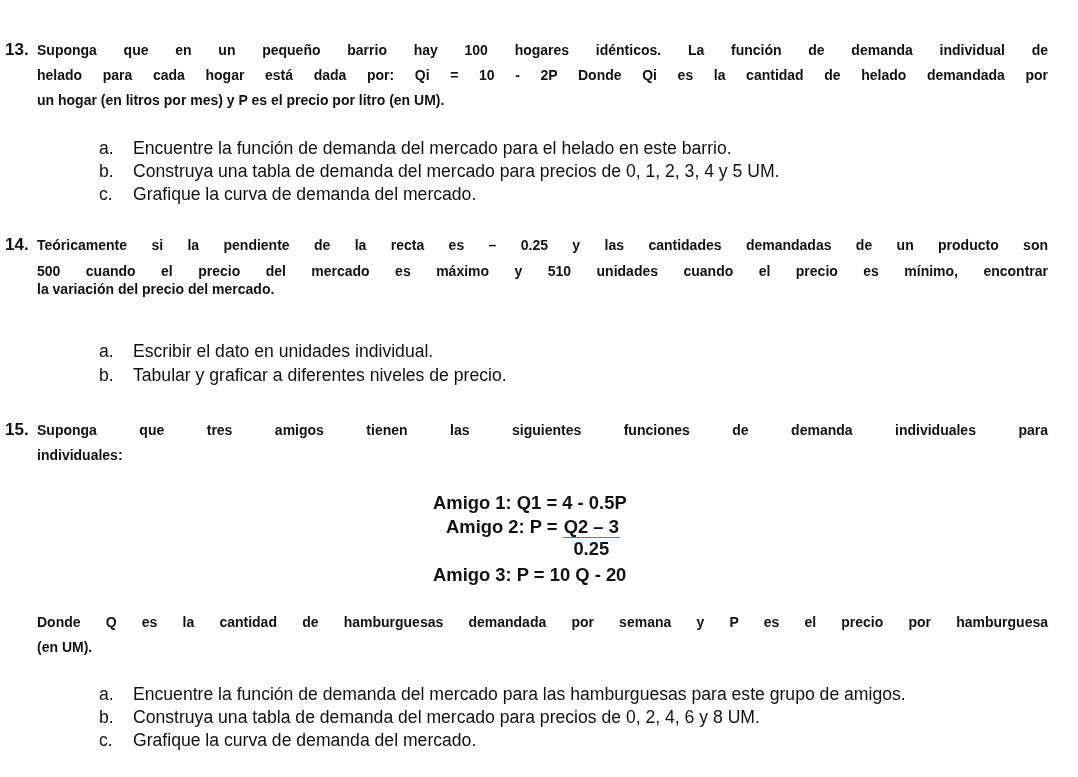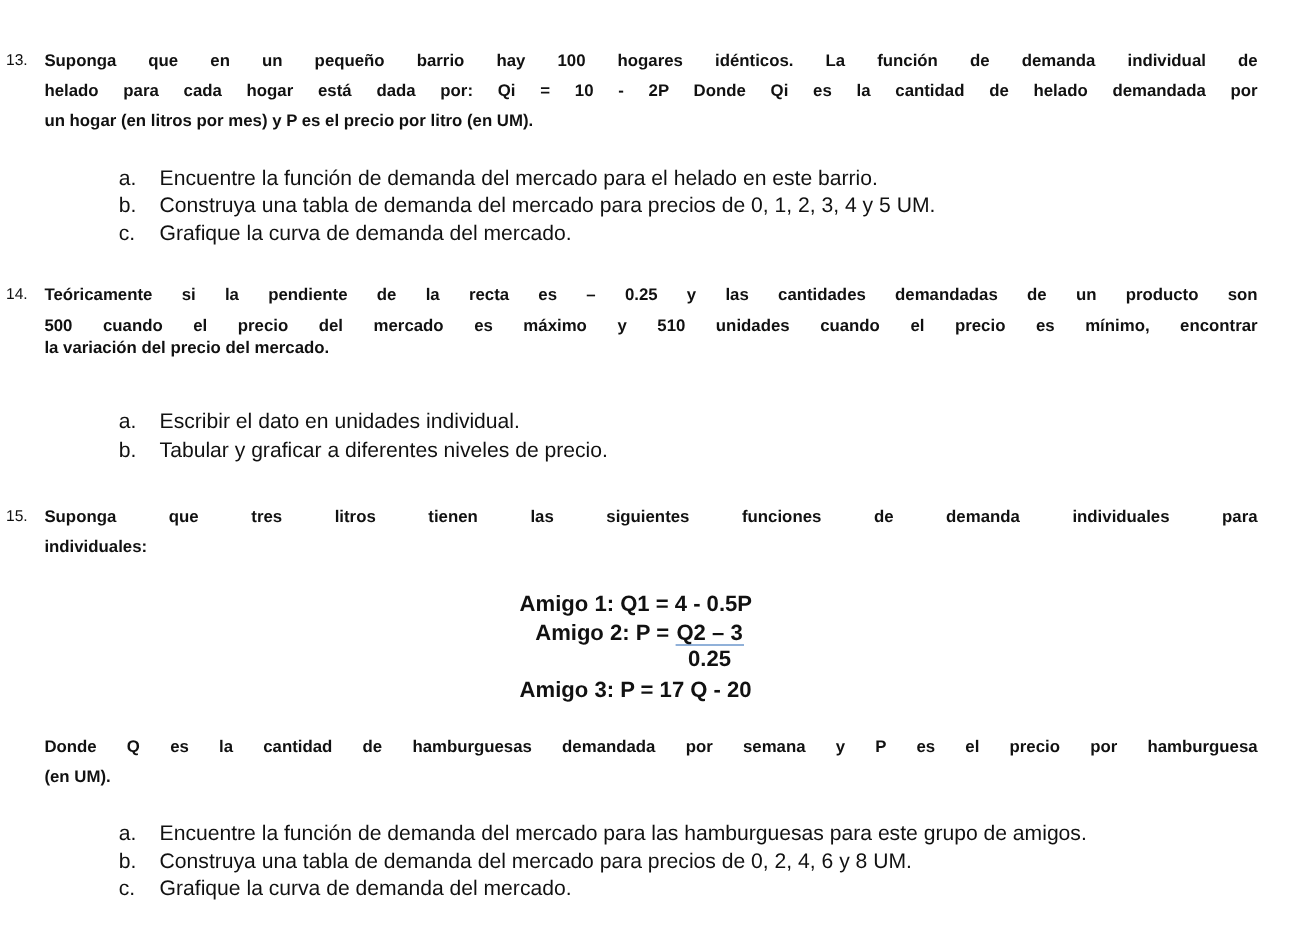--- a/index.html
+++ b/index.html
@@ -5,21 +5,21 @@
     html, body { margin: 0; padding: 0; background: #ffffff; }
     body {
       width: 1078px; height: 777px; position: relative; overflow: hidden;
       font-family: "Liberation Sans", sans-serif; color: #111111;
     }
     .line {
       position: absolute; white-space: nowrap; font-size: 14px; line-height: 24px;
     }
     .b { font-weight: bold; }
     .just { text-align: justify; text-align-last: justify; white-space: normal; }
-    .num { position: absolute; font-weight: normal; font-size: 13px; line-height: 24px; text-align: right; }
+    .num { position: absolute; font-weight: bold; font-size: 17px; line-height: 24px; text-align: right; }
     .lbl { position: absolute; font-size: 17.6px; line-height: 22px; }
     .sub { position: absolute; font-size: 17.6px; line-height: 22px; white-space: nowrap; }
     .eq { position: absolute; font-weight: bold; font-size: 18.4px; line-height: 24px; white-space: nowrap; }
     .frac { position: relative; display: inline-block; }
     .frac-num { border-bottom: 1.5px solid #4a7fc1; padding: 0 1px; }
     .frac-den { position: absolute; left: 0; right: 0; top: 22px; text-align: center; }
   </style>
 </head>
 <body>
 
@@ -44,28 +44,28 @@
   <div class="line b" style="left:37px; top:277px;">la variación del precio del mercado.</div>
 
   <span class="lbl" style="left:99px; top:340px;">a.</span>
   <span class="sub" style="left:133px; top:340px;">Escribir el dato en unidades individual.</span>
   <span class="lbl" style="left:99px; top:364px;">b.</span>
   <span class="sub" style="left:133px; top:364px;">Tabular y graficar a diferentes niveles de precio.</span>
 </div>
 
 <div>
   <span class="num" style="left:5px; top:418px;">15.</span>
-  <div class="line b just" style="left:37px; top:418px; width:1011px;">Suponga que tres litros tienen las siguientes funciones de demanda individuales para</div>
+  <div class="line b just" style="left:37px; top:418px; width:1011px;">Suponga que tres amigos tienen las siguientes funciones de demanda individuales para</div>
   <div class="line b" style="left:37px; top:443px;">individuales:</div>
 
   <div class="eq" style="left:433px; top:491px;">Amigo 1: Q1 = 4 - 0.5P</div>
   <div class="eq" style="left:446px; top:515px;">
     <span>Amigo 2: P = </span><span class="frac"><span class="frac-num">Q2 – 3</span><span class="frac-den">0.25</span></span>
   </div>
-  <div class="eq" style="left:433px; top:563px;">Amigo 3: P = 17 Q - 20</div>
+  <div class="eq" style="left:433px; top:563px;">Amigo 3: P = 10 Q - 20</div>
 
   <div class="line b just" style="left:37px; top:610px; width:1011px;">Donde Q es la cantidad de hamburguesas demandada por semana y P es el precio por hamburguesa</div>
   <div class="line b" style="left:37px; top:635px;">(en UM).</div>
 
   <span class="lbl" style="left:99px; top:683px;">a.</span>
   <span class="sub" style="left:133px; top:683px;">Encuentre la función de demanda del mercado para las hamburguesas para este grupo de amigos.</span>
   <span class="lbl" style="left:99px; top:706px;">b.</span>
   <span class="sub" style="left:133px; top:706px;">Construya una tabla de demanda del mercado para precios de 0, 2, 4, 6 y 8 UM.</span>
   <span class="lbl" style="left:99px; top:729px;">c.</span>
   <span class="sub" style="left:133px; top:729px;">Grafique la curva de demanda del mercado.</span>

